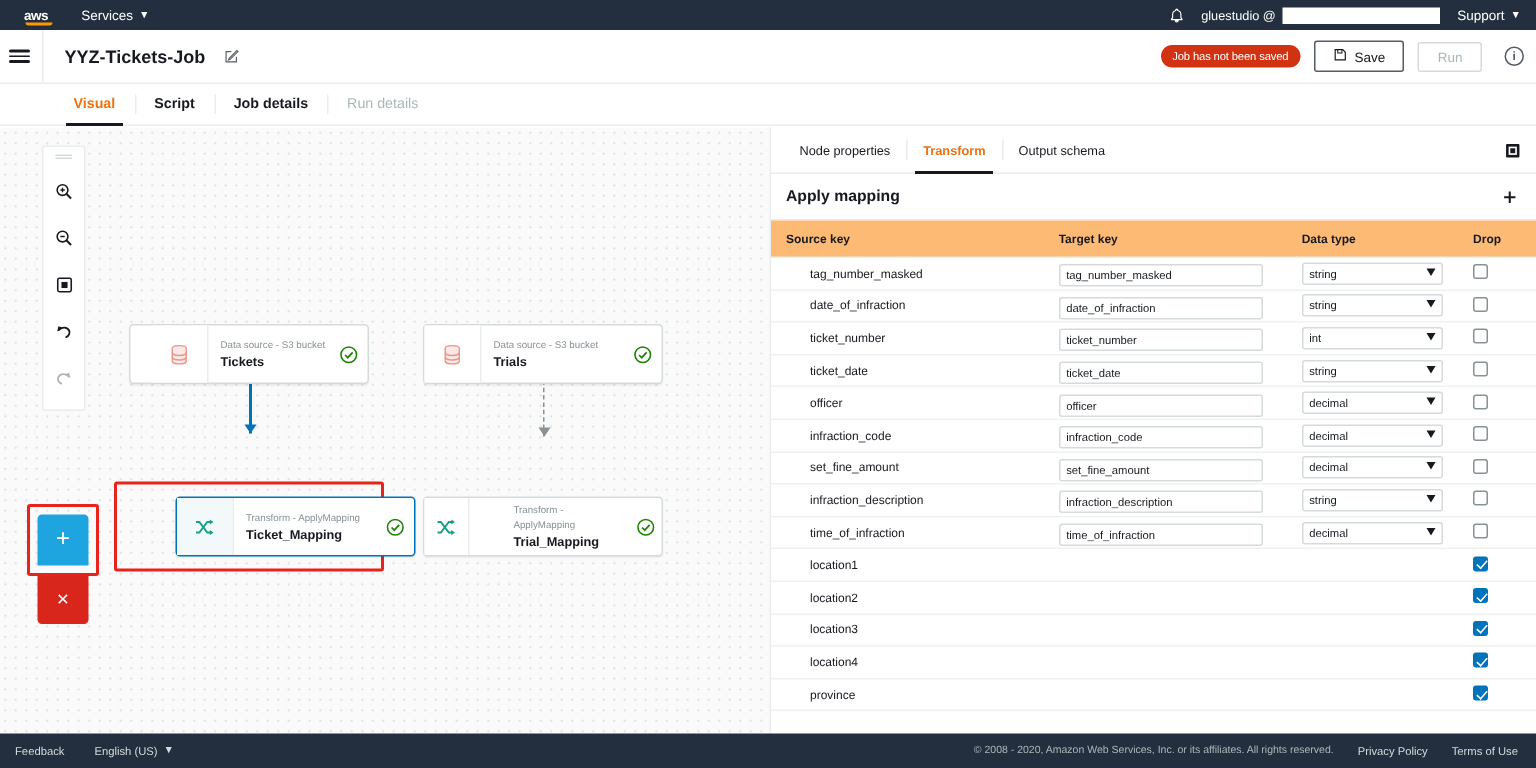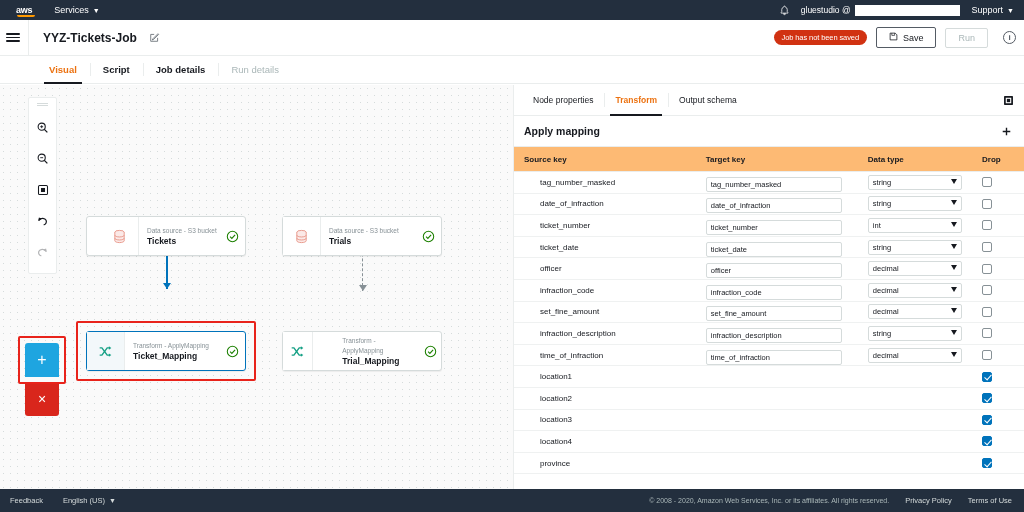--- a/index.html
+++ b/index.html
@@ -119,21 +119,21 @@
     display: flex; align-items: center; justify-content: center; color: #fff;
     font-size: 14px; line-height: 1; margin-top: 5px; cursor: pointer;
   }
 
   
   .node {
     position: absolute; height: 40px; width: 160px; background: #fff;
     border: 1px solid #d5dbdb; border-radius: 3px; display: flex; align-items: stretch;
     box-shadow: 0 1px 1px rgba(0,0,0,.06);
   }
-  .node.selected { border: 1.5px solid #0073bb; }
+  .node.selected { border: 1.5px solid #0073bb; margin-left: 31px; }
   .node-sel-box {
     position: absolute; border: 2px solid #e8231b; border-radius: 2px; pointer-events: none;
   }
   .node-icon {
     width: 38px; display: flex; align-items: center; justify-content: center;
     border-right: 1px solid #eaeded; background: #fff;
   }
   .node-icon.tint { background: #f3f8fa; }
   .node-body { flex: 1; display: flex; flex-direction: column; justify-content: center; padding-left: 8px; }
   .node-sub { font-size: 6.5px; color: #879196; line-height: 10px; }

